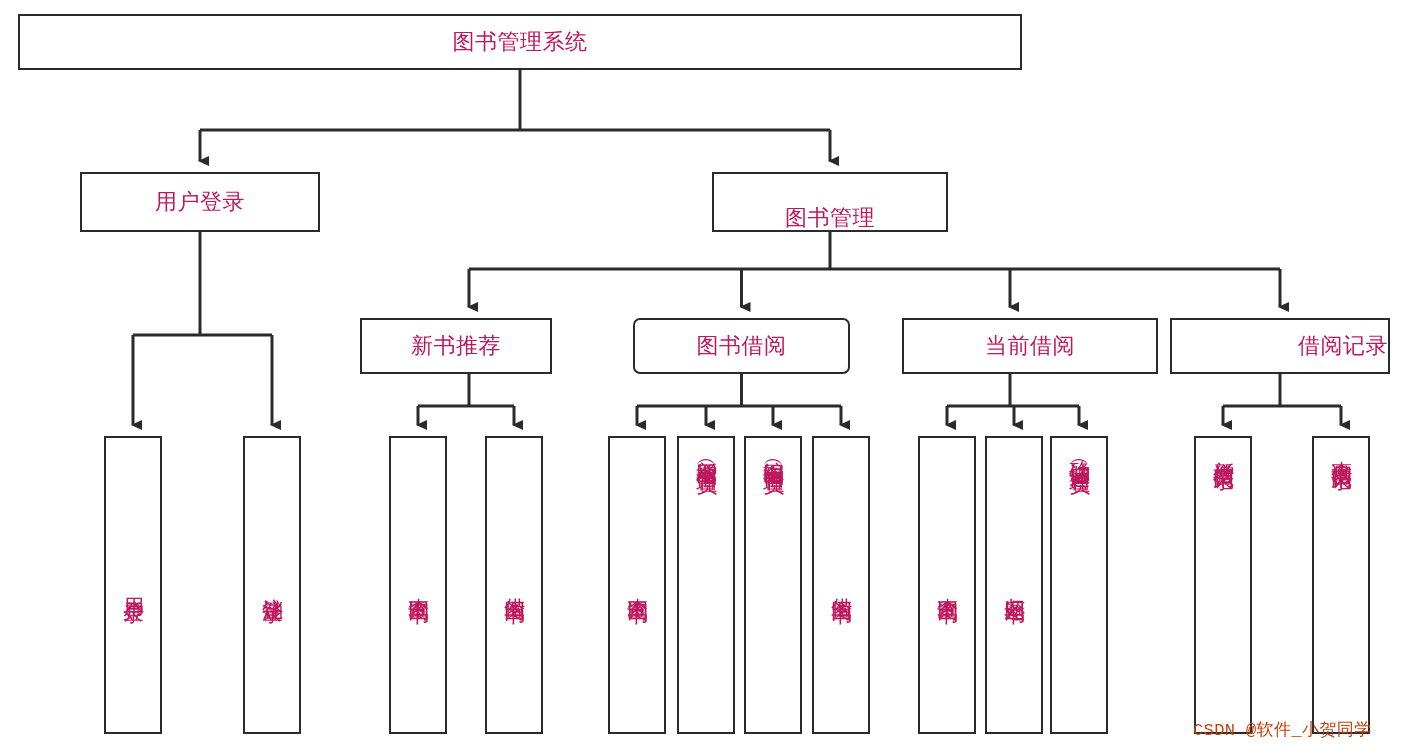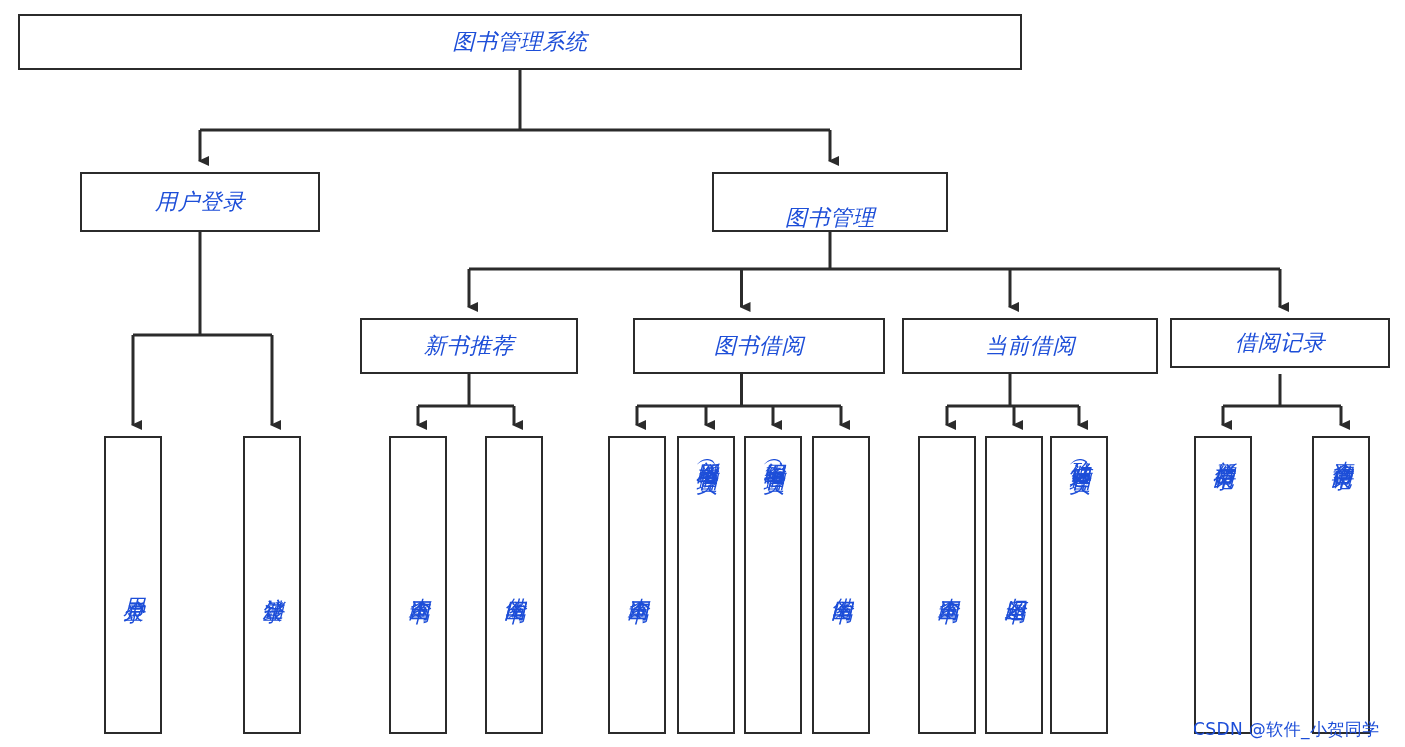--- a/index.html
+++ b/index.html
@@ -28,26 +28,25 @@
     position: absolute;
     box-sizing: border-box;
     border: 2px solid #2b2b2b;
     background: #ffffff;
     display: flex;
     align-items: center;
     justify-content: center;
   }
   .node-label {
     font-size: 22px;
-    color: #1d4ed8;
+    color: #be185d;
     letter-spacing: 0.5px;
     line-height: 1.15;
     text-align: center;
     white-space: nowrap;
-    font-style: italic;
   }
   .node-box.leaf .node-label {
     writing-mode: vertical-rl;
     text-orientation: upright;
     font-size: 21px;
     letter-spacing: 2px;
     white-space: normal;
     line-height: 1.22;
     max-height: 100%;
   }
@@ -56,23 +55,24 @@
     justify-content: center;
     padding-top: 6px;
   }
   .node-box.leaf.short {
     align-items: center;
     padding-top: 0;
   }
   .watermark {
     position: absolute;
     font-size: 17px;
-    color: #1d4ed8;
+    color: #c2410c;
     white-space: nowrap;
     letter-spacing: 0.4px;
+    font-family: Liberation Mono, monospace;
   }
 </style>
 </head>
 <body>
 
 <div id="canvas">
 
   <svg id="diagram-svg" viewBox="0 0 1405 747">
     <defs>
       <marker id="arrow" markerWidth="11" markerHeight="11" refX="5" refY="9" orient="auto" markerUnits="userSpaceOnUse">
@@ -119,30 +119,30 @@
   <div id="boxes">
       <div class="node-box" style="left: 18px; top: 14px; width: 1004px; height: 56px;">
         <span class="node-label">图书管理系统</span>
       </div>
       <div class="node-box" style="left: 80px; top: 172px; width: 240px; height: 60px;">
         <span class="node-label">用户登录</span>
       </div>
       <div class="node-box" style="left: 712px; top: 172px; width: 236px; height: 60px; align-items: flex-end;">
         <span class="node-label">图书管理</span>
       </div>
-      <div class="node-box" style="left: 360px; top: 318px; width: 218px; height: 56px;">
+      <div class="node-box" style="left: 360px; top: 318px; width: 192px; height: 56px;">
         <span class="node-label">新书推荐</span>
       </div>
-      <div class="node-box" style="left: 633px; top: 318px; width: 252px; height: 56px;">
+      <div class="node-box" style="left: 633px; top: 318px; width: 217px; height: 56px; border-radius: 7px;">
         <span class="node-label">图书借阅</span>
       </div>
       <div class="node-box" style="left: 902px; top: 318px; width: 256px; height: 56px;">
         <span class="node-label">当前借阅</span>
       </div>
-      <div class="node-box" style="left: 1170px; top: 318px; width: 220px; height: 50px;">
+      <div class="node-box" style="left: 1170px; top: 318px; width: 220px; height: 56px; justify-content: flex-end;">
         <span class="node-label">借阅记录</span>
       </div>
       <div class="node-box leaf short" style="left: 104px; top: 436px; width: 58px; height: 298px;">
         <span class="node-label">用户登录</span>
       </div>
       <div class="node-box leaf short" style="left: 243px; top: 436px; width: 58px; height: 298px;">
         <span class="node-label">注销登录</span>
       </div>
       <div class="node-box leaf short" style="left: 389px; top: 436px; width: 58px; height: 298px;">
         <span class="node-label">查询图书</span>

